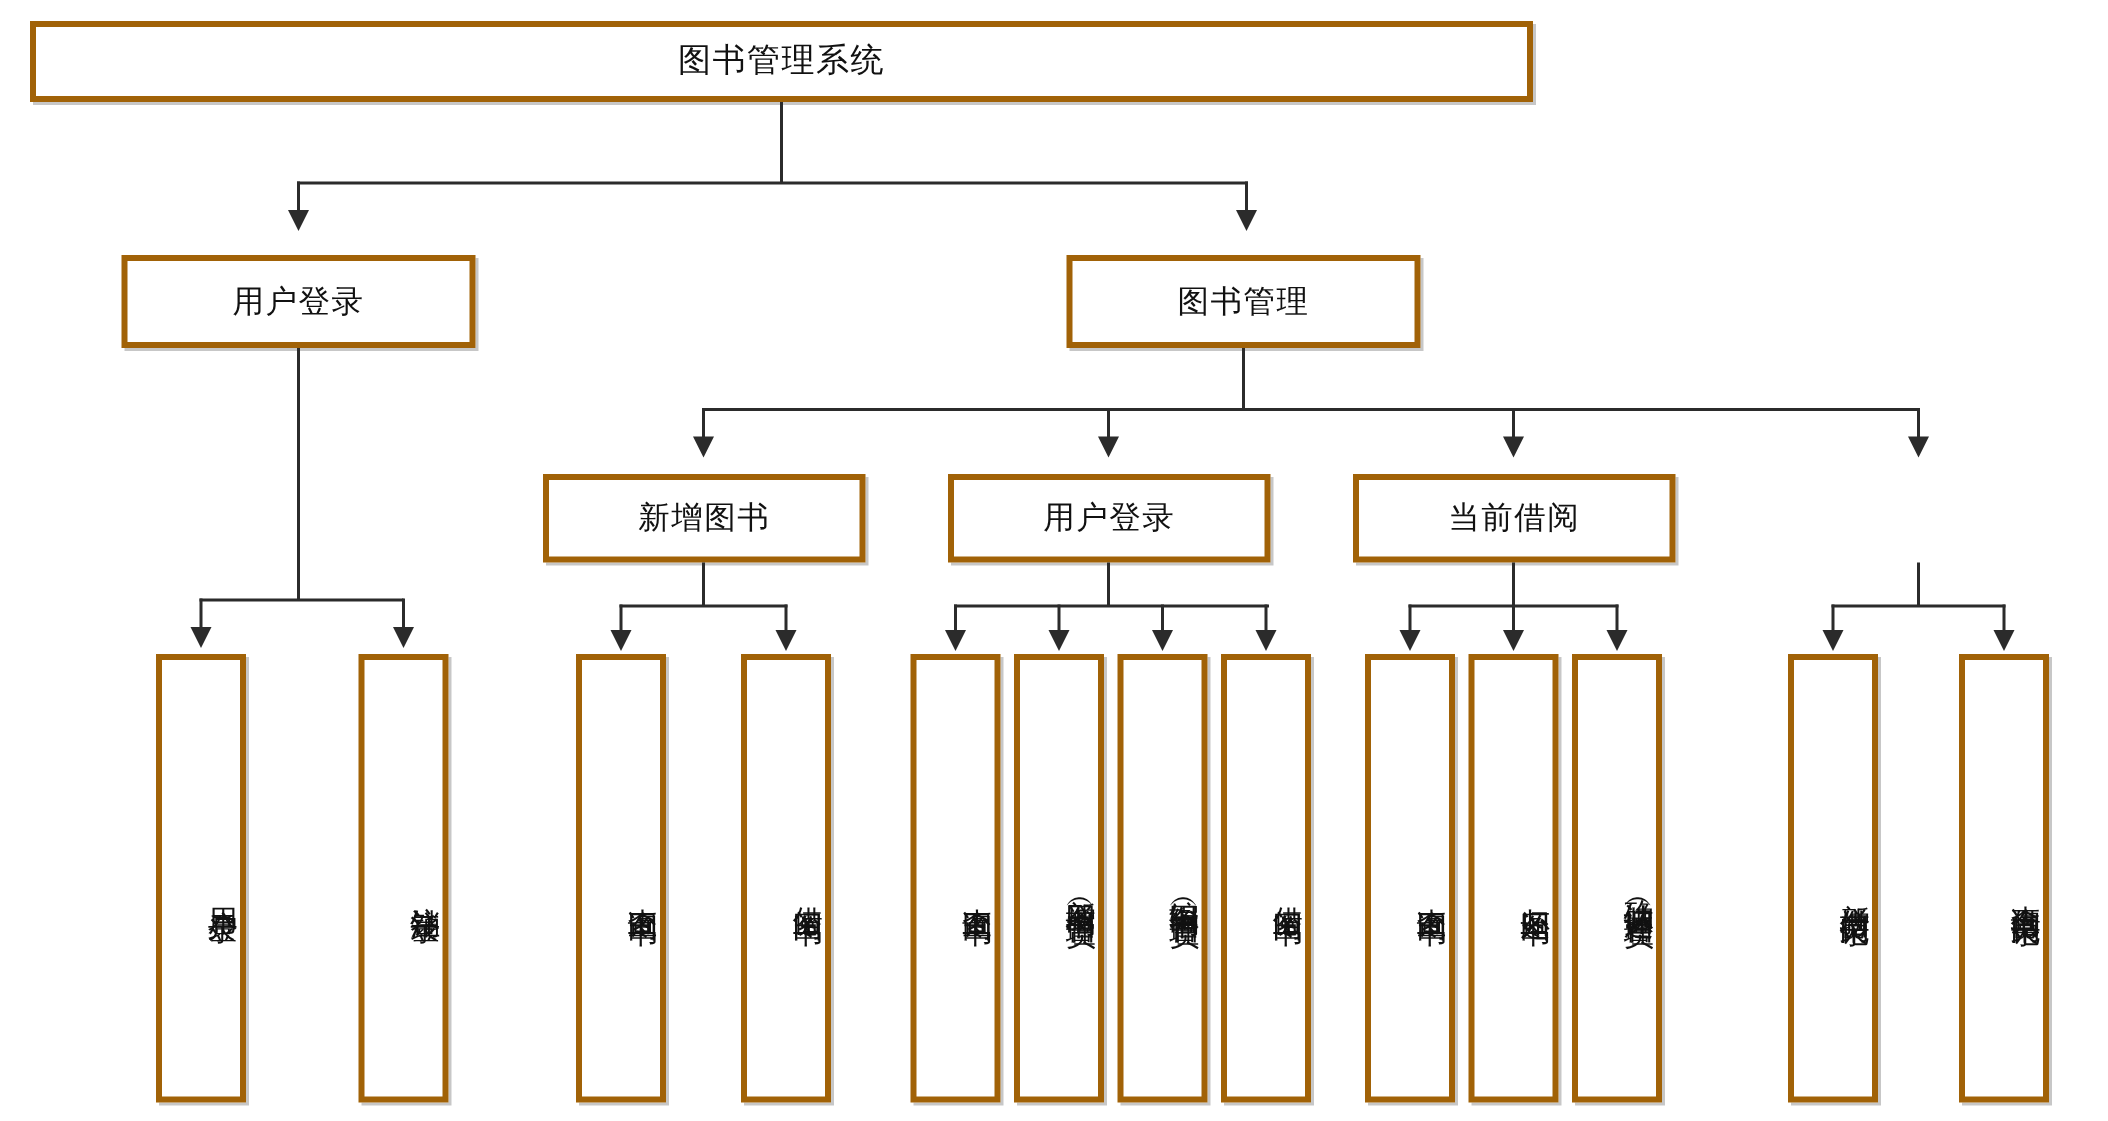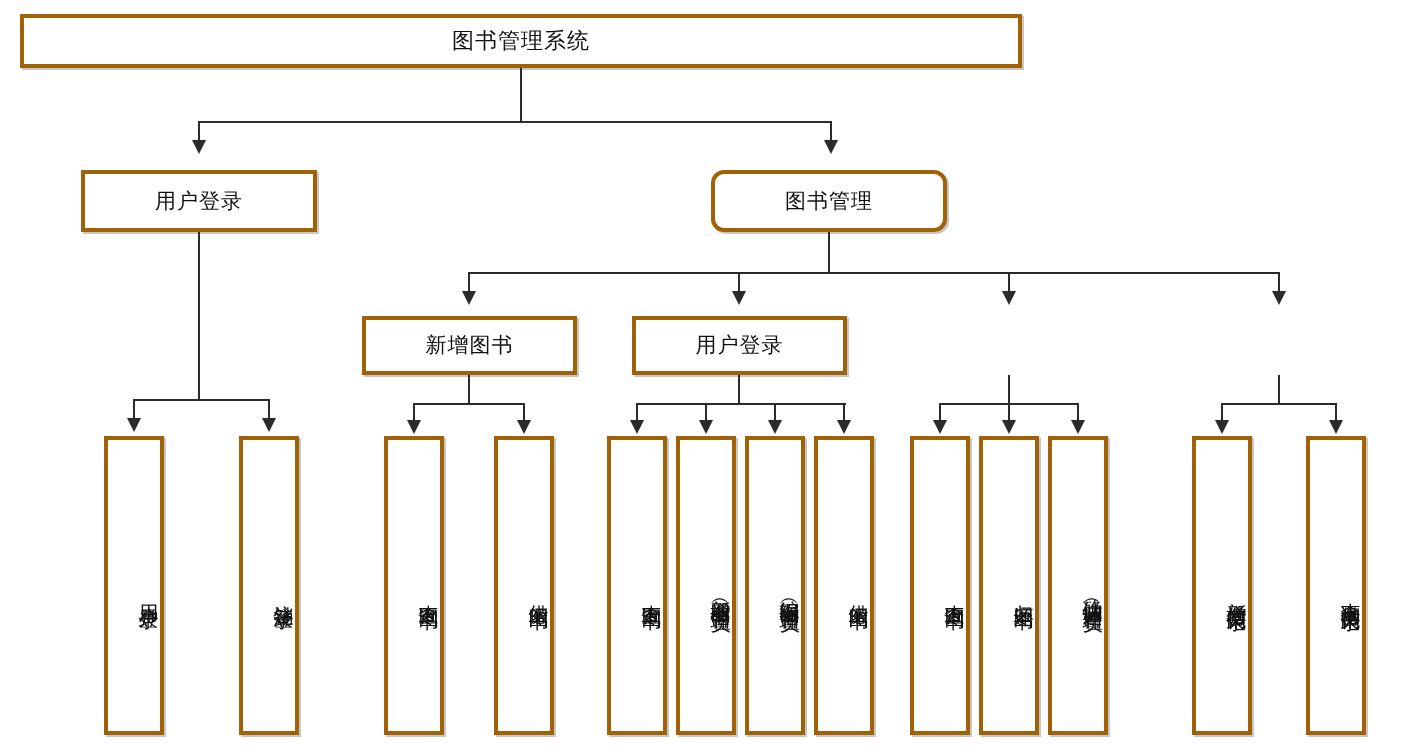--- a/index.html
+++ b/index.html
@@ -90,21 +90,21 @@
   <div class="conn hline" style="left:198px; top:121px; width:634px; height:2px;"></div>
 
   <div class="conn vline" style="left:198px; top:121px; width:2px; height:25px;"></div>
   <div class="arrow" style="left:192px; top:140px;"></div>
   <div class="conn vline" style="left:830px; top:121px; width:2px; height:25px;"></div>
   <div class="arrow" style="left:824px; top:140px;"></div>
 
   <div class="node h" style="left:81px; top:170px; width:236px; height:62px;">
     <span>用户登录</span>
   </div>
-  <div class="node h" style="left:711px; top:170px; width:236px; height:62px;border-radius:13px;">
+  <div class="node h" style="left:711px; top:170px; width:236px; height:62px;">
     <span>图书管理</span>
   </div>
 
   <div class="conn vline" style="left:198px; top:232px; width:2px; height:168px;"></div>
   <div class="conn hline" style="left:133px; top:399px; width:136px; height:2px;"></div>
   <div class="conn vline" style="left:133px; top:399px; width:2px; height:24px;"></div>
   <div class="arrow" style="left:127px; top:418px;"></div>
   <div class="conn vline" style="left:268px; top:399px; width:2px; height:24px;"></div>
   <div class="arrow" style="left:262px; top:418px;"></div>
 
@@ -121,20 +121,23 @@
   <div class="arrow" style="left:1002px; top:291px;"></div>
 
   <div class="conn vline" style="left:1278px; top:272px; width:2px; height:24px;"></div>
   <div class="arrow" style="left:1272px; top:291px;"></div>
 
   <div class="node h" style="left:362px; top:316px; width:215px; height:59px;">
     <span>新增图书</span>
   </div>
   <div class="node h" style="left:632px; top:316px; width:215px; height:59px;">
     <span>用户登录</span>
+  </div>
+  <div class="node h" style="left:902px; top:316px; width:215px; height:59px;">
+    <span>当前借阅</span>
   </div>
 
   <div class="conn vline" style="left:468px; top:375px; width:2px; height:29px;"></div>
   <div class="conn hline" style="left:413px; top:403px; width:112px; height:2px;"></div>
   <div class="conn vline" style="left:413px; top:403px; width:2px; height:22px;"></div>
   <div class="arrow" style="left:407px; top:420px;"></div>
   <div class="conn vline" style="left:523px; top:403px; width:2px; height:22px;"></div>
   <div class="arrow" style="left:517px; top:420px;"></div>
 
   <div class="conn vline" style="left:738px; top:375px; width:2px; height:29px;"></div>

